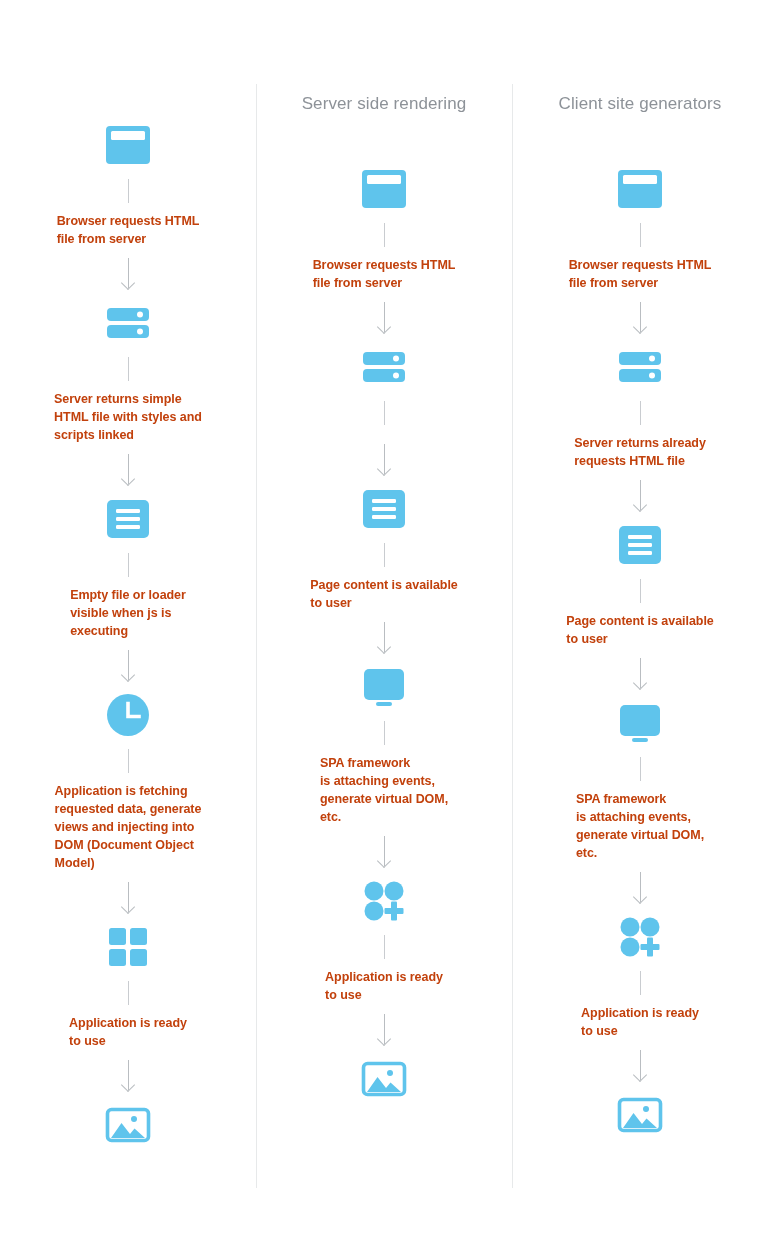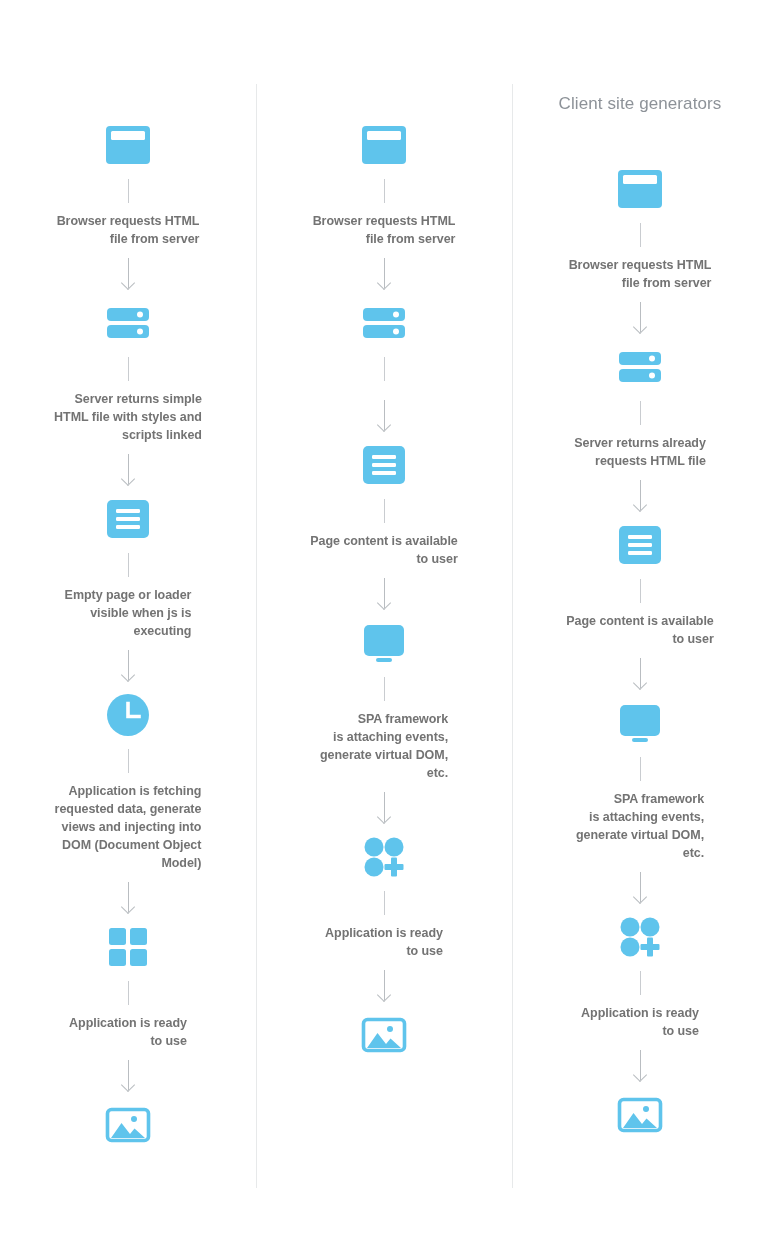--- a/index.html
+++ b/index.html
@@ -78,22 +78,22 @@
     display: flex;
     flex-direction: column;
     align-items: center;
   }
 
   
   .step-text {
     font-size: 12.5px;
     font-weight: bold;
     line-height: 18px;
-    color: #737373;
-    text-align: right;
+    color: #c2410c;
+    text-align: left;
     max-width: 190px;
     letter-spacing: -0.05px;
   }
 
   
   .conn {
     position: relative;
     width: 14px;
     display: flex;
     justify-content: center;
@@ -175,21 +175,21 @@
         <rect x="4" y="6" width="42" height="38" rx="5" fill="#5fc4ec"></rect>
         <rect x="13" y="15" width="24" height="4" rx="1.2" fill="#ffffff"></rect>
         <rect x="13" y="23" width="24" height="4" rx="1.2" fill="#ffffff"></rect>
         <rect x="13" y="31" width="24" height="4" rx="1.2" fill="#ffffff"></rect>
       </svg>
             </span>
           </div>
           <div class="conn plain" style="height: 24px; margin-top: 9px; margin-bottom: 9px;">
             <span class="stem" style="height: 24px;"></span>
           </div>
-          <div class="step-text" style="white-space: pre-line;">Empty page or loader
+          <div class="step-text" style="white-space: pre-line;">Empty file or loader
 visible when js is
 executing</div>
           <div class="conn arrow" style="height: 30px; margin-top: 10px; margin-bottom: 10px;">
             <span class="stem" style="height: 30px;"></span>
           </div>
           <div style="height: 50px; margin-top: 0px;">
             <span class="icon">
               <svg width="50" height="50" viewBox="0 0 50 50">
         <circle cx="25" cy="25" r="21" fill="#5fc4ec"></circle>
         <path d="M25 13.5 L25 26.5 L36 26.5" fill="none" stroke="#ffffff" stroke-width="3.6" stroke-linecap="square"></path>
@@ -230,20 +230,21 @@
               <svg width="50" height="50" viewBox="0 0 50 50">
         <rect x="4.5" y="9.5" width="41" height="31" rx="4" fill="none" stroke="#5fc4ec" stroke-width="3.6"></rect>
         <circle cx="31" cy="19" r="3" fill="#5fc4ec"></circle>
         <path d="M8 38 L18.5 23 L27 34 L31.5 28.5 L42 38 Z" fill="#5fc4ec"></path>
       </svg>
             </span>
           </div>
         </div>
       </div>
       <div class="column">
+        <div class="col-header">Server side rendering</div>
         <div class="steps">
           <div style="height: 50px; margin-top: 36px;">
             <span class="icon">
               <svg width="50" height="50" viewBox="0 0 50 50">
         <rect x="3" y="6" width="44" height="38" rx="4" fill="#5fc4ec"></rect>
         <rect x="8" y="11" width="34" height="9" rx="1.5" fill="#ffffff"></rect>
       </svg>
             </span>
           </div>
           <div class="conn plain" style="height: 24px; margin-top: 9px; margin-bottom: 9px;">

